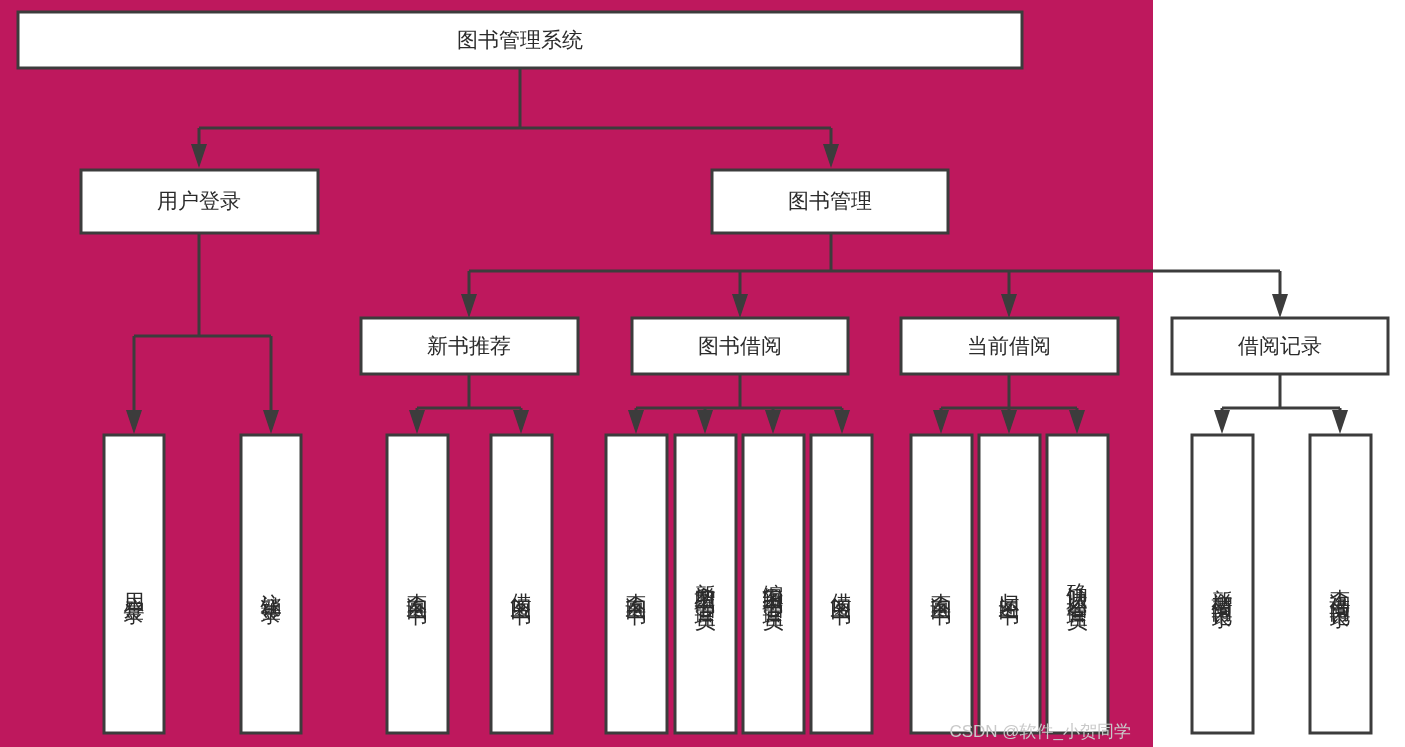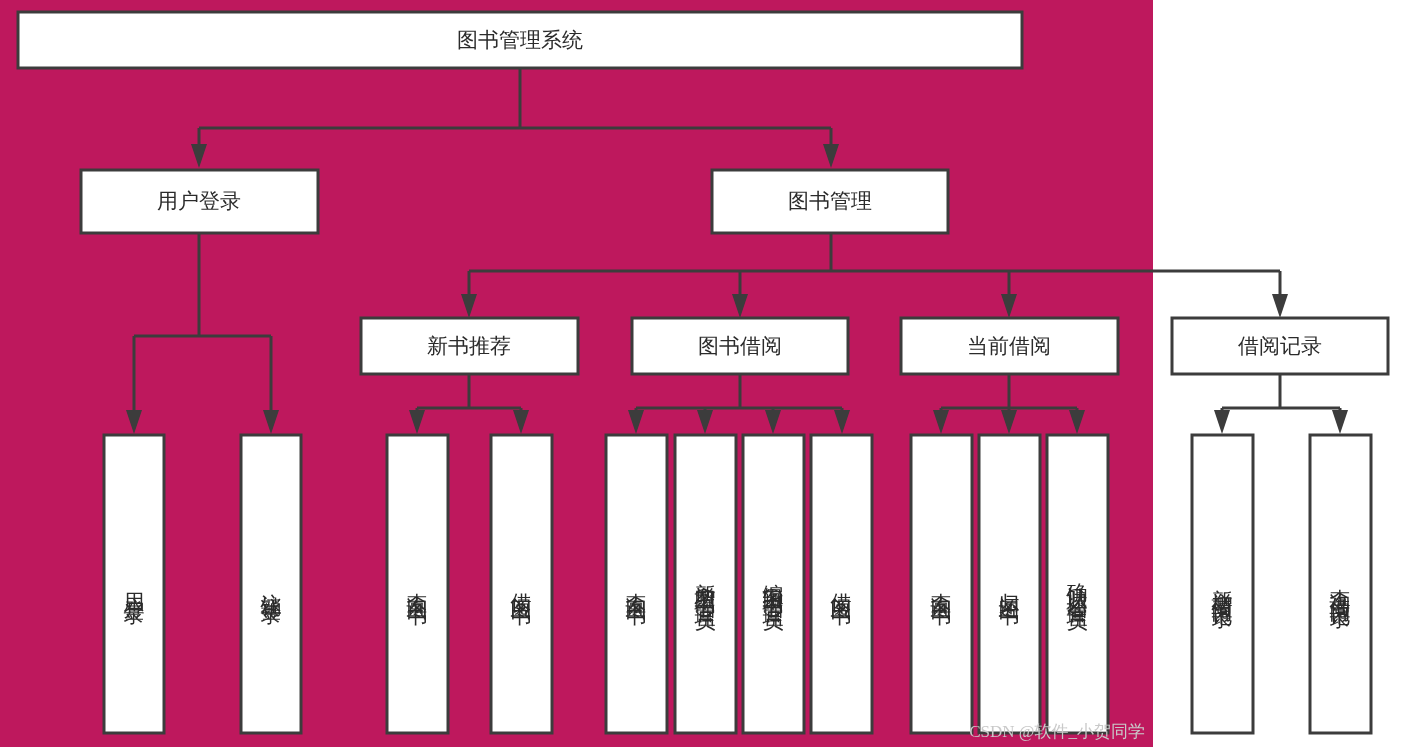--- a/index.html
+++ b/index.html
@@ -20,22 +20,22 @@
   }
   .leaf-label{
     font-family:"DejaVu Sans","Liberation Sans",sans-serif;
     font-size:21px;fill:#2b2b2b;
     writing-mode:vertical-rl;
     text-orientation:upright;
     letter-spacing:4px;
     dominant-baseline:central;text-anchor:middle;
   }
   .watermark{
-    position:absolute;right:8px;bottom:4px;
-    font-family:Liberation Serif, serif;
+    position:absolute;right:22px;bottom:4px;
+    font-family:Liberation Sans, sans-serif;
     font-size:17px;color:#c9c9c9;white-space:nowrap;
     pointer-events:none;
   }
 </style>
 </head>
 <body>
 
 <div id="diagram-root">
 
   <svg class="flow" viewBox="0 0 1405 747" xmlns="http://www.w3.org/2000/svg">

